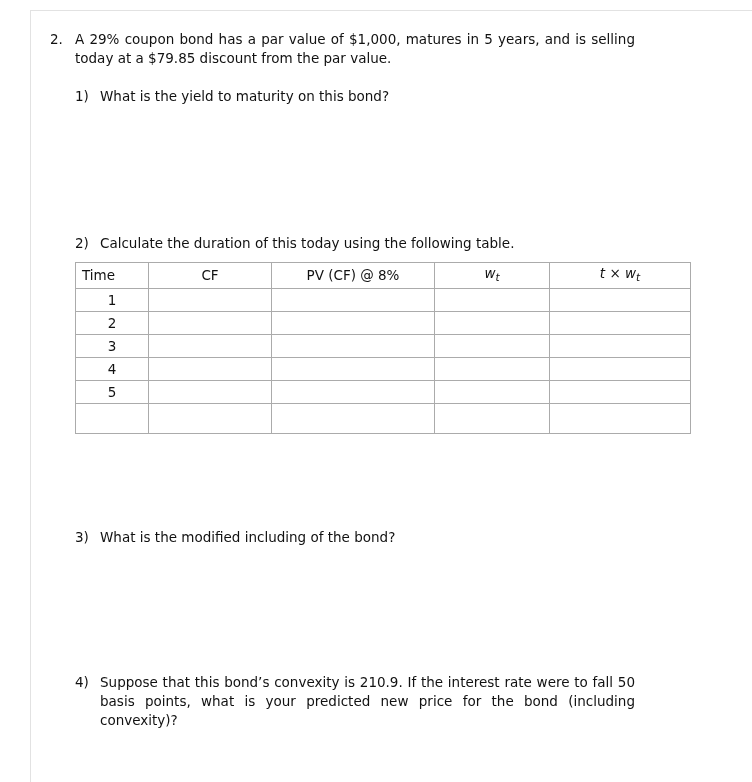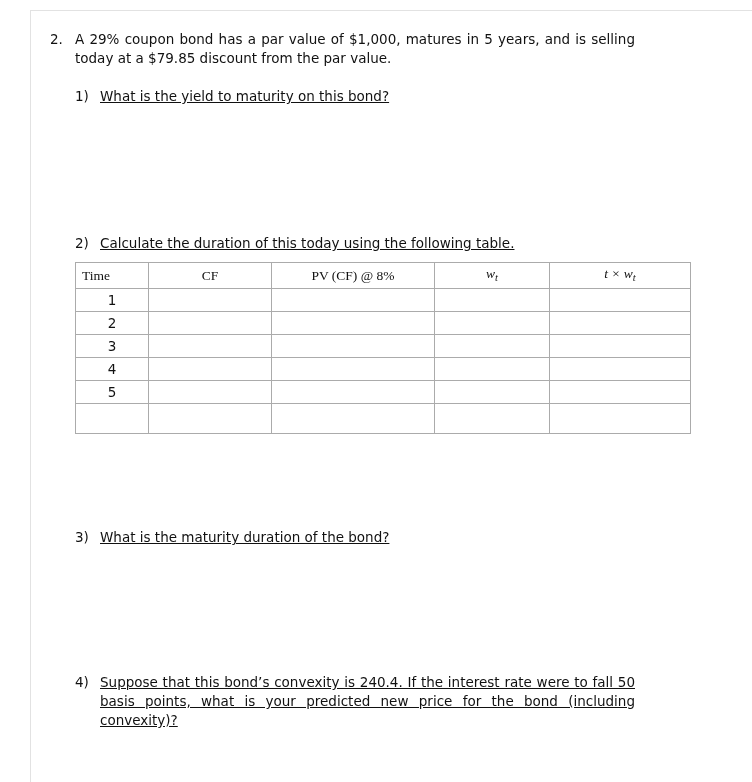--- a/index.html
+++ b/index.html
@@ -55,21 +55,20 @@
   .sub-q {
     display: flex;
     margin-left: 25px;
   }
   .sub-q .q-num {
     flex: 0 0 25px;
   }
   .sub-q .q-text {
     flex: 1;
     text-align: justify;
-    text-decoration: underline;
   }
   .sub-q1 { margin-top: 19px; }
   .sub-q2 { margin-top: 128px; }
   .sub-q3 { margin-top: 94px; }
   .sub-q4 { margin-top: 126px; }
 
   table.duration-table {
     margin-top: 9px;
     margin-left: 25px;
     border-collapse: collapse;
@@ -83,21 +82,20 @@
     font-size: 13.5px;
     padding: 0 6px;
     height: 22px;
     text-align: center;
     vertical-align: middle;
     overflow: hidden;
     white-space: nowrap;
   }
   table.duration-table th {
     height: 25px;
-    font-family: Liberation Serif, serif;
   }
   table.duration-table .col-time  { width: 60px; }
   table.duration-table .col-cf    { width: 110px; }
   table.duration-table .col-pv    { width: 150px; text-align: center; }
   table.duration-table .col-wt    { width: 102px; }
   table.duration-table .col-txwt  { width: 128px; }
   table.duration-table th.col-time { text-align: left; }
   table.duration-table tr.empty-row td { height: 29px; }
   .var i { font-style: italic; }
   .var sub {
@@ -181,22 +179,22 @@
           <td></td>
           <td></td>
           <td></td>
           <td></td>
         </tr>
       </tbody>
     </table>
 
     <div class="sub-q sub-q3">
       <span class="q-num">3)</span>
-      <span class="q-text">What is the maturity duration of the bond?</span>
+      <span class="q-text">What is the modified including of the bond?</span>
     </div>
 
     <div class="sub-q sub-q4">
       <span class="q-num">4)</span>
-      <span class="q-text">Suppose that this bond’s convexity is 240.4. If the interest rate were to fall 50 basis points, what is your predicted new price for the bond (including convexity)?</span>
+      <span class="q-text">Suppose that this bond’s convexity is 210.9. If the interest rate were to fall 50 basis points, what is your predicted new price for the bond (including convexity)?</span>
     </div>
 
   </div>
 </div>
 
 </body></html>

